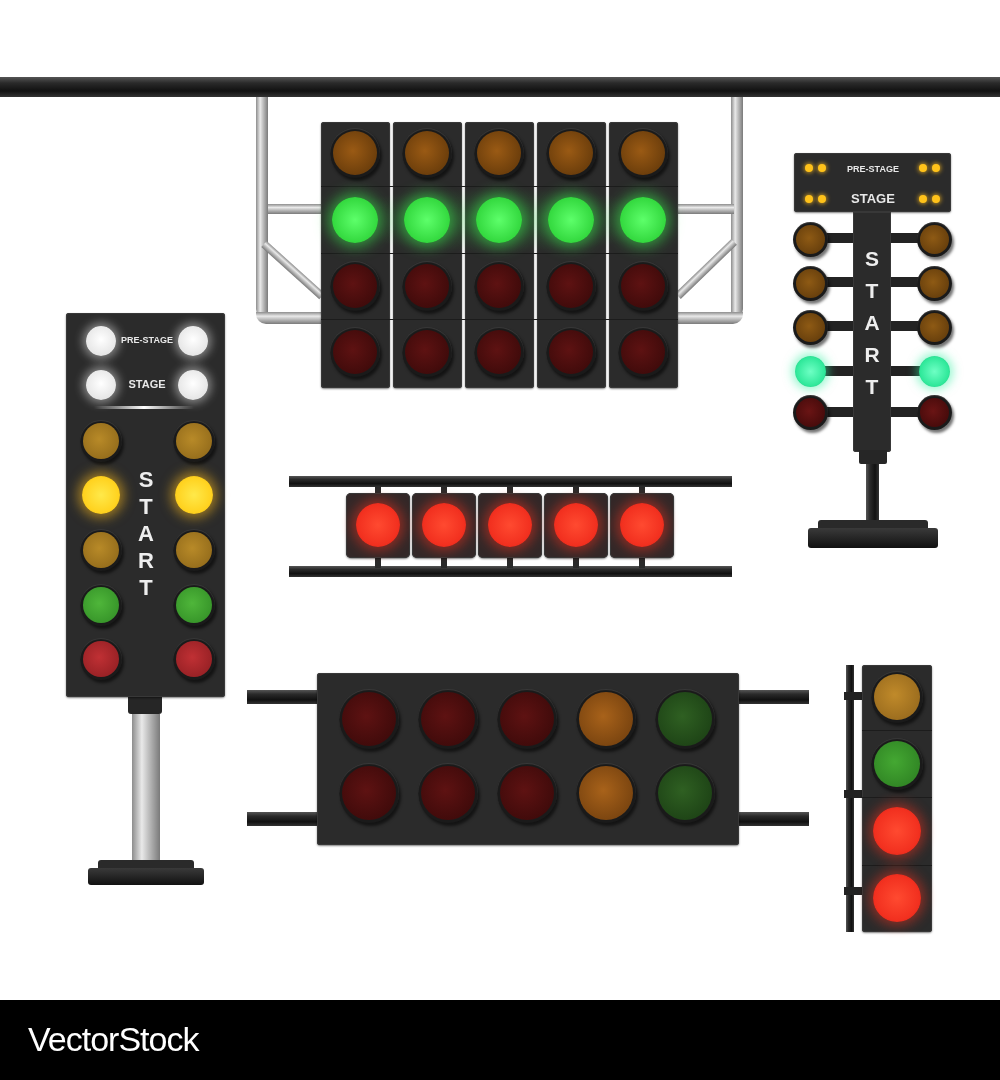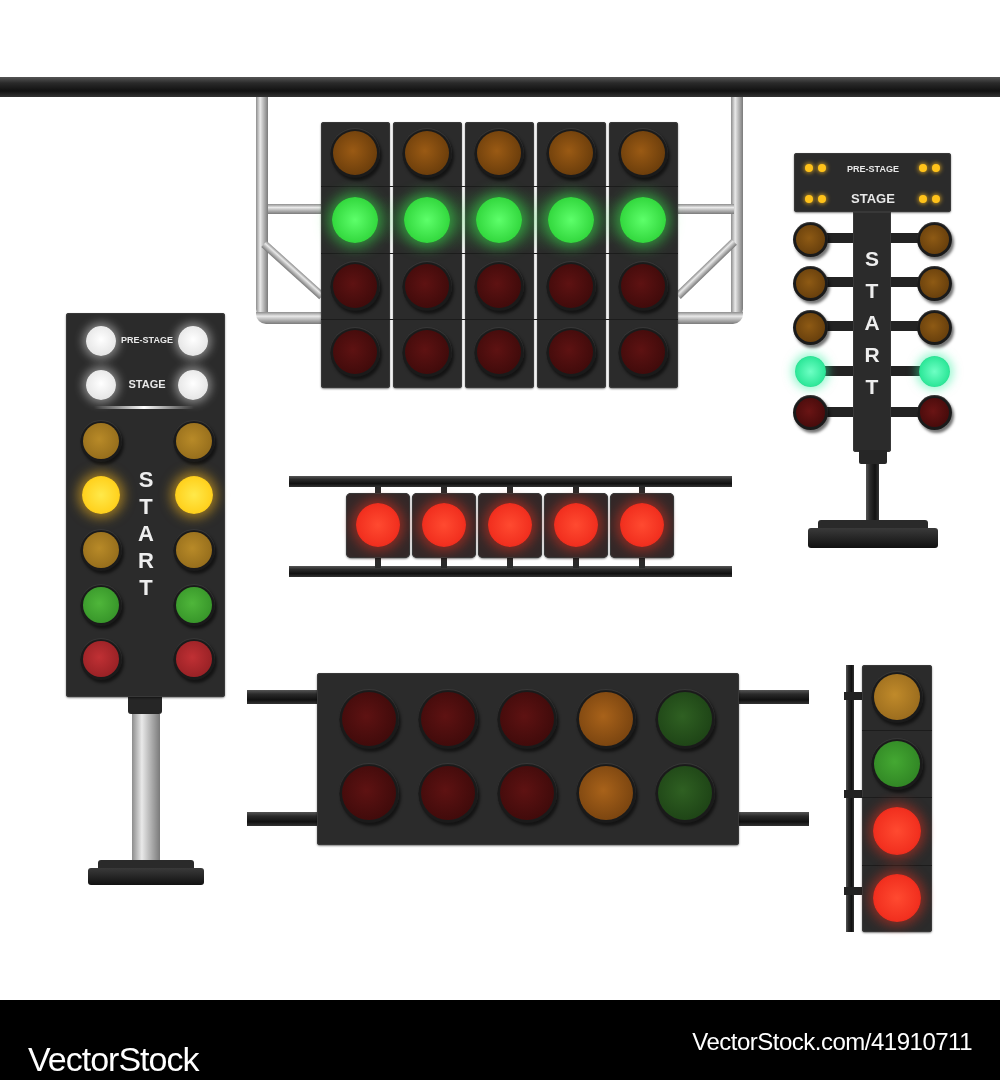--- a/index.html
+++ b/index.html
@@ -16,21 +16,21 @@
 
   .chrome-v { background: linear-gradient(90deg,#8d8d8d 0%,#e9e9e9 35%,#bdbdbd 60%,#7a7a7a 100%); }
   .chrome-h { background: linear-gradient(180deg,#8d8d8d 0%,#e9e9e9 35%,#bdbdbd 60%,#7a7a7a 100%); }
   .dark-h { background: linear-gradient(180deg,#555 0%,#2a2a2a 30%,#111 70%,#333 100%); }
   .dark-v { background: linear-gradient(90deg,#555 0%,#2a2a2a 30%,#111 70%,#333 100%); }
 
   .label { position: absolute; color: #e8e8e8; font-weight: bold; text-align: center; }
   .vword { position: absolute; color: #eeeeee; font-weight: bold; font-size: 22px; text-align: center; line-height: 27px; white-space: pre; }
 
   .footer { position: absolute; left: 0; top: 1000px; width: 1000px; height: 80px; background: #000; color: #fff; }
-  .footer .brand { position: absolute; left: 28px; top: 20px; font-size: 34px; letter-spacing: -1px; margin-top: 20px; }
+  .footer .brand { position: absolute; left: 28px; top: 20px; font-size: 34px; letter-spacing: -1px; }
   .footer .url { position: absolute; right: 28px; top: 28px; font-size: 24px; letter-spacing: -0.5px; }
 </style>
 </head>
 <body>
 
 <div class="stage">
 
   <div class="abs dark-h" style="left:0;top:77px;width:1000px;height:20px;"></div>
 
   <div>
@@ -395,14 +395,13 @@
         <div class="lens" style="background:radial-gradient(circle at 50% 50%,#ff4a30,#f2301f 65%,#c01c14);"></div>
       </div>
     <div class="lamp" style="left:873px;top:874px;width:48px;height:48px;box-shadow:0 0 12px 4px rgba(255,50,30,0.45);">
         <div class="lens" style="background:radial-gradient(circle at 50% 50%,#ff4a30,#f2301f 65%,#c01c14);"></div>
       </div>
   </div>
 </div>
 
 <div class="footer">
   <div class="brand">VectorStock</div>
-  <div class="url">VectorStock.com/41910711</div>
 </div>
 
 </body></html>

